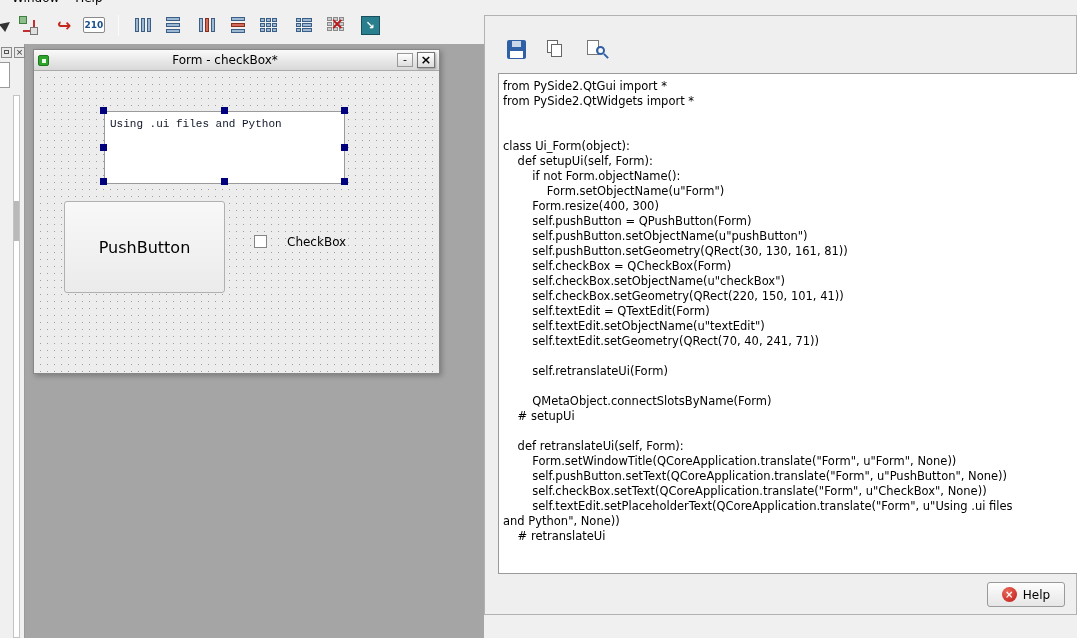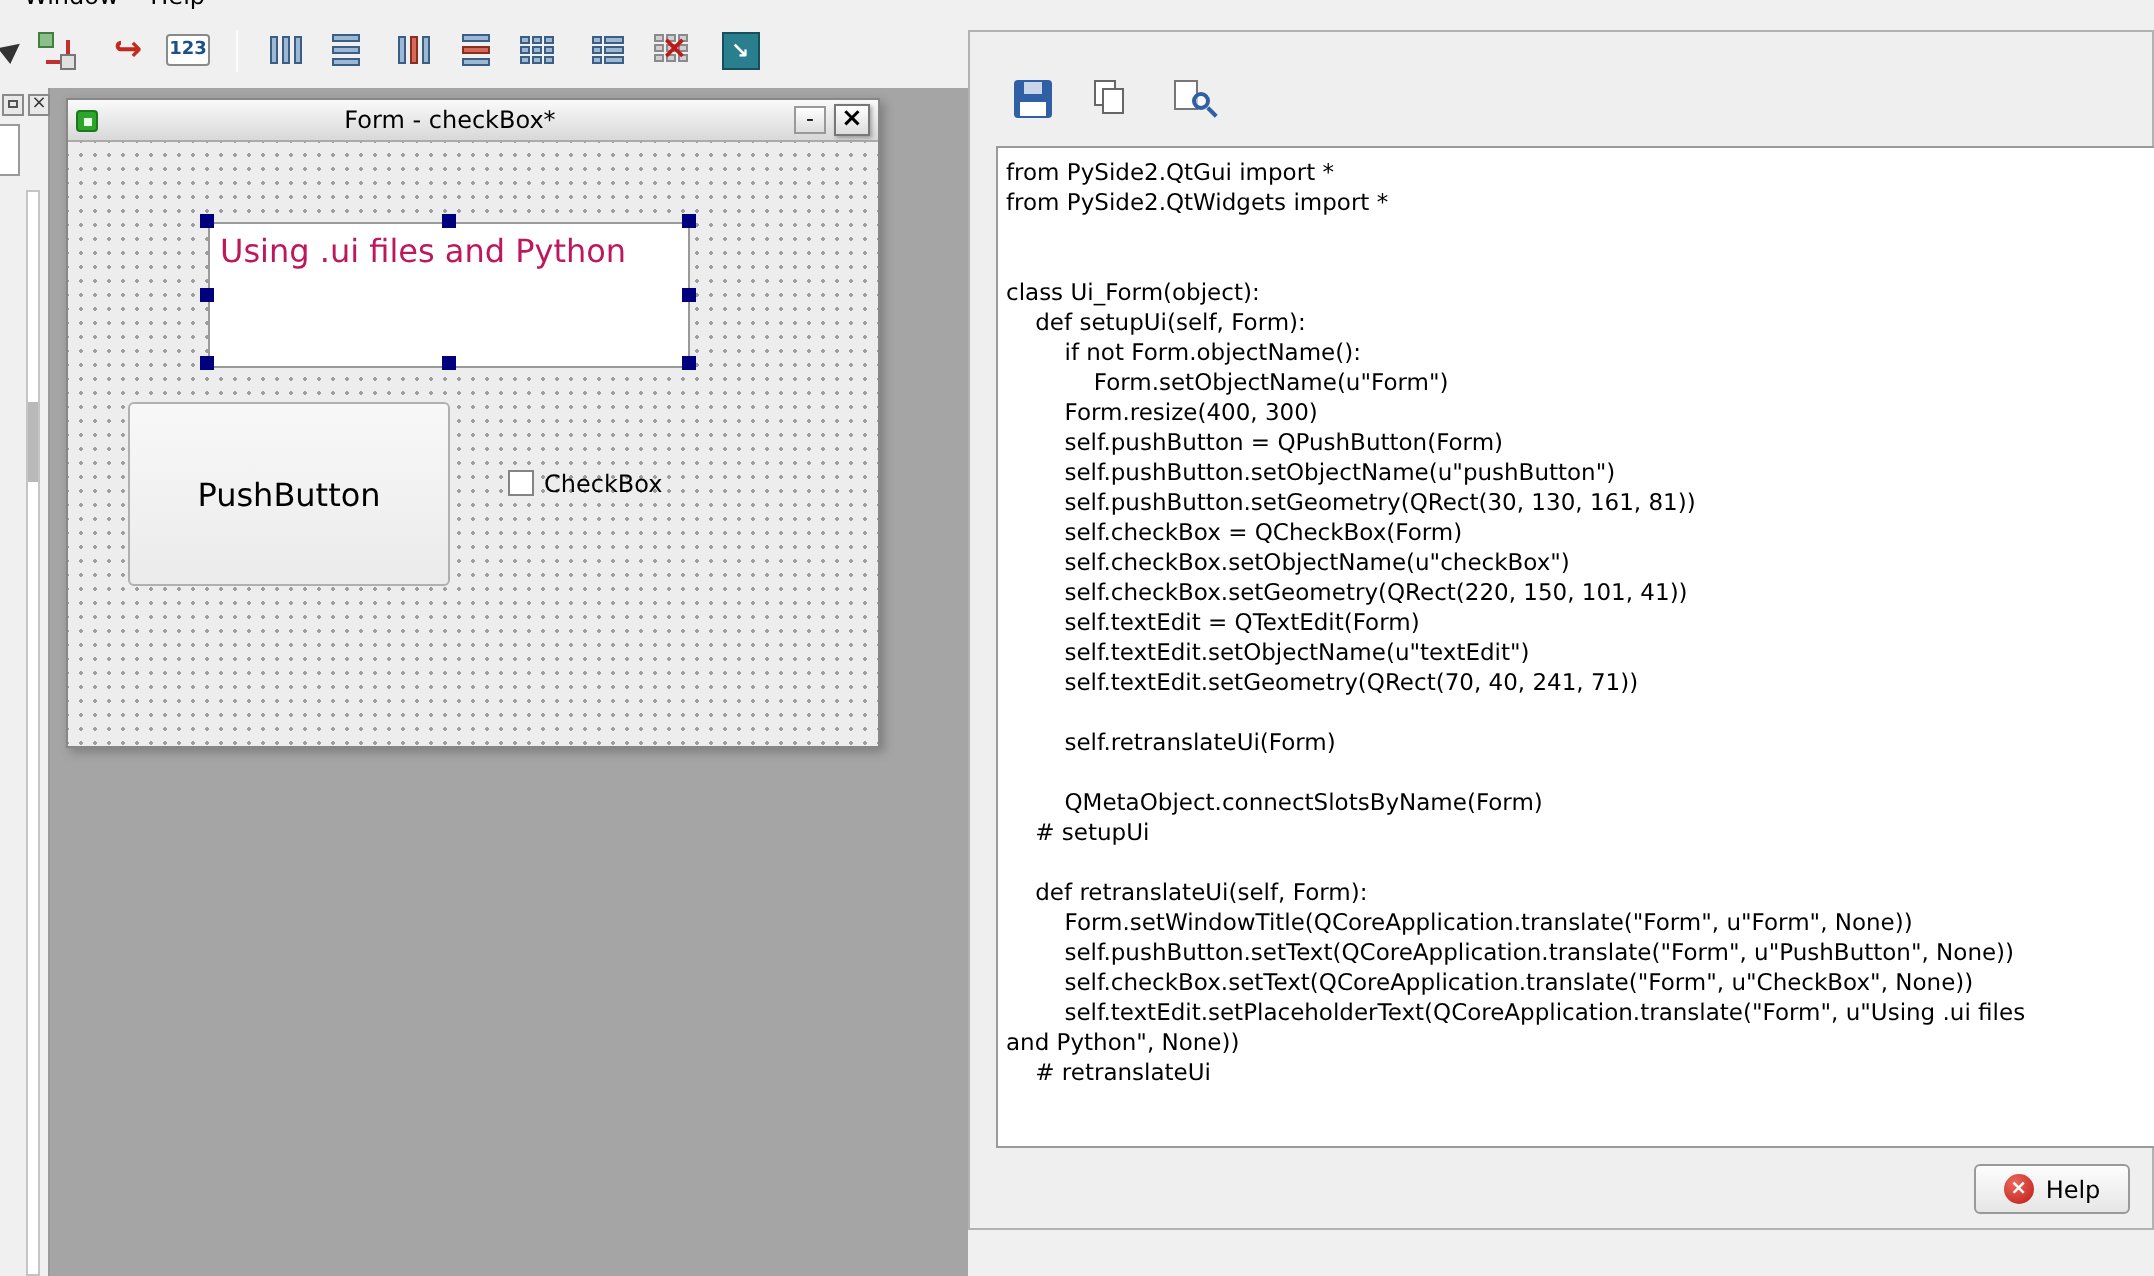--- a/index.html
+++ b/index.html
@@ -57,25 +57,25 @@
   .titlebar { height:21px; background:linear-gradient(#fafafa,#d8d8d8); border-bottom:1px solid #aaa; display:flex; align-items:center; padding:0 4px; }
   .win-icon { width:11px; height:11px; background:#2da52d; border:1px solid #1d771d; border-radius:2px; margin-right:4px; position:relative; }
   .win-icon i { position:absolute; left:3px; top:3px; width:4px; height:4px; background:#eaffea; display:block; }
   .win-title { flex:1; text-align:center; font-size:12px; }
   .btn-min { width:16px; height:14px; border:1px solid #999; background:linear-gradient(#fff,#ddd); font-size:11px; line-height:11px; text-align:center; margin-right:4px; }
   .btn-x { width:18px; height:16px; border:1px solid #777; background:linear-gradient(#fff,#ddd); font-size:13px; font-weight:bold; line-height:14px; text-align:center; box-shadow:1px 1px 2px rgba(0,0,0,0.3); }
 
   .form-body { position:relative; width:100%; height:302px; background-color:#ededed; background-image:radial-gradient(circle,#9e9e9e 0.9px,rgba(0,0,0,0) 1px); background-size:7px 7px; background-position:3px 3px; overflow:hidden; }
 
   .textedit { position:absolute; left:70px; top:40px; width:241px; height:73px; background:#fff; border:1px solid #9a9a9a; padding:4px 5px; }
-  .placeholder { color:#be185d; font-size:16px; }
+  .placeholder { color:#0f172a; font-size:11px;font-family:Liberation Mono, monospace; }
   .handle { position:absolute; width:7px; height:7px; }
 
   .pushbutton { position:absolute; left:30px; top:130px; width:161px; height:92px; background:linear-gradient(#f8f8f8,#ebebeb); border:1px solid #b0b0b0; border-radius:3px; display:flex; align-items:center; justify-content:center; font-size:16px; }
-  .checkbox-w { position:absolute; left:220px; top:150px; width:101px; height:41px; display:flex; align-items:center; gap:5px; }
+  .checkbox-w { position:absolute; left:220px; top:150px; width:101px; height:41px; display:flex; align-items:center; gap:20px; }
   .cb-box { width:13px; height:13px; background:#fff; border:1px solid #848484; }
 
   
   .code-dialog { position:absolute; left:484px; top:15px; width:593px; height:600px; background:#efefef; border:1px solid #b2b2b2; }
   .dlg-toolbar { position:absolute; left:18px; top:20px; display:flex; gap:14px; align-items:center; }
   .dlg-btn { width:26px; height:26px; display:flex; align-items:center; justify-content:center; }
   .ic-save { position:relative; width:19px; height:19px; background:#2f5fa5; border-radius:2px; }
   .ic-save .slot { position:absolute; left:5px; top:1px; width:9px; height:6px; background:#c9d5e8; }
   .ic-save .lbl { position:absolute; left:3px; bottom:1px; width:13px; height:7px; background:#fff; }
   .ic-copy { position:relative; width:18px; height:18px; }
@@ -121,21 +121,21 @@
       <span class="ss">
           <i class="sq g"></i>
           <i class="ln"></i>
           <i class="sq r2"></i>
         </span>
     </span>
     <span class="tb-btn" style="left:50px">
         <span class="buddy">↪</span>
       </span>
     <span class="tb-btn" style="left:80px">
-        <span class="ic-123">123</span>
+        <span class="ic-123">210</span>
       </span>
 
     <span class="tb-sep" style="left:118px"></span>
 
     <span class="tb-btn" style="left:129px">
         <span class="bars-h">
           <i></i>
           <i></i>
           <i></i>
         </span>

